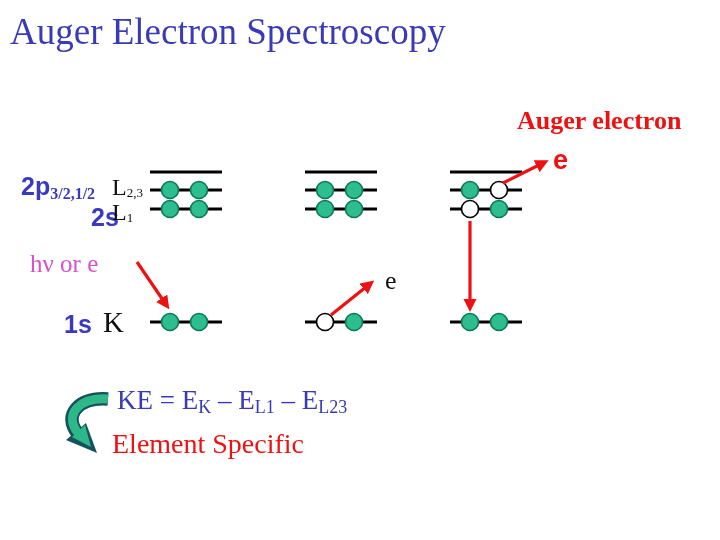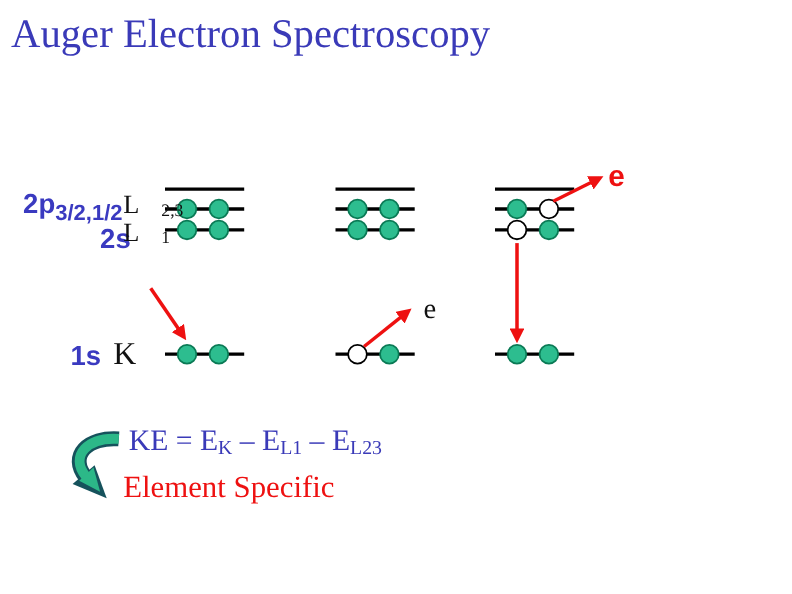--- a/index.html
+++ b/index.html
@@ -6,23 +6,23 @@
   .slide {
     position:relative; width:696px; height:540px; background:#ffffff;
     overflow:hidden; font-family:"Liberation Serif", serif;
   }
   .abs { position:absolute; line-height:1.05; white-space:nowrap; }
   .title { font-size:37px; color:#3a3ab8; }
   .magenta { color:#d950cb; }
   .serif-lg { font-size:25px; }
   .sans-bold { font-family:"Liberation Sans", sans-serif; font-weight:bold; color:#3a3ac0; }
   .orb { font-size:25px; }
-  .orb .sub { font-size:20px; vertical-align:-0.28em; }
+  .orb .sub { font-size:16px; vertical-align:-0.28em;font-family:Liberation Serif, serif; }
   .lvl { font-size:24px; color:#111111; }
-  .lvl .sub { font-size:16px; vertical-align:-0.12em;margin-left:20px; }
+  .lvl .sub { font-size:13px; vertical-align:-0.12em; }
   .caption { font-size:25px; color:#111111; }
   .formula { font-size:27px; color:#3a3ab8;font-family:Liberation Serif, serif; }
   .formula .fsub { font-size:18px; vertical-align:-0.22em; }
   .element-specific { font-size:28px; color:#ee1111; }
   .auger-label { font-size:26px; font-weight:bold; color:#ee1111; }
   .auger-e { font-family:"Liberation Sans", sans-serif; font-weight:bold; font-size:27px; color:#ee1111; }
   .photo-e { font-size:26px; color:#111111; }
   svg.diagram { position:absolute; left:0; top:0; }
 </style>
 </head>
@@ -74,37 +74,39 @@
       <circle cx="470" cy="322" r="8.5" fill="#2dbd8f" stroke="#0a7a55" stroke-width="1.6"></circle>
       <circle cx="499" cy="322" r="8.5" fill="#2dbd8f" stroke="#0a7a55" stroke-width="1.6"></circle>
       <line x1="137" y1="262" x2="167" y2="306" stroke="#ee1111" stroke-width="3.2" marker-end="url(#red-arrowhead)"></line>
       <line x1="331" y1="315" x2="371" y2="283" stroke="#ee1111" stroke-width="3.2" marker-end="url(#red-arrowhead)"></line>
       <line x1="470" y1="221" x2="470" y2="308" stroke="#ee1111" stroke-width="3.2" marker-end="url(#red-arrowhead)"></line>
       <line x1="503" y1="183" x2="545" y2="162" stroke="#ee1111" stroke-width="3.2" marker-end="url(#red-arrowhead)"></line>
     </svg>
 
   <div class="abs title" style="left:10px; top:13px;">Auger Electron Spectroscopy</div>
 
+  <div class="abs auger-label" style="left:517px; top:107px;">Auger electron</div>
 
   <div class="abs auger-e" style="left:553px; top:146px;">e</div>
 
   <div class="abs orb sans-bold" style="left:21px; top:173px;">
     <span>2p</span><span class="sub">3/2,1/2</span>
   </div>
 
   <div class="abs lvl" style="left:112px; top:175px;">
     <span>L</span><span class="sub">2,3</span>
   </div>
 
   <div class="abs orb sans-bold" style="left:70px; top:204px;margin-left:21px;">2s</div>
 
   <div class="abs lvl" style="left:112px; top:200px;">
     <span>L</span><span class="sub">1</span>
   </div>
 
+  <div class="abs magenta serif-lg" style="left:30px; top:251px;">hν or e</div>
 
   <div class="abs photo-e" style="left:385px; top:267px;">e</div>
 
   <div class="abs orb sans-bold" style="left:64px; top:311px;">1s</div>
 
   <div class="abs lvl" style="left:103px; top:307px; font-size:29px;">K</div>
 
 
   <div class="abs formula" style="left:117px; top:386px;">
     <span>KE = E</span><span class="fsub">K</span><span> – E</span><span class="fsub">L1</span><span> – E</span><span class="fsub">L23</span>

